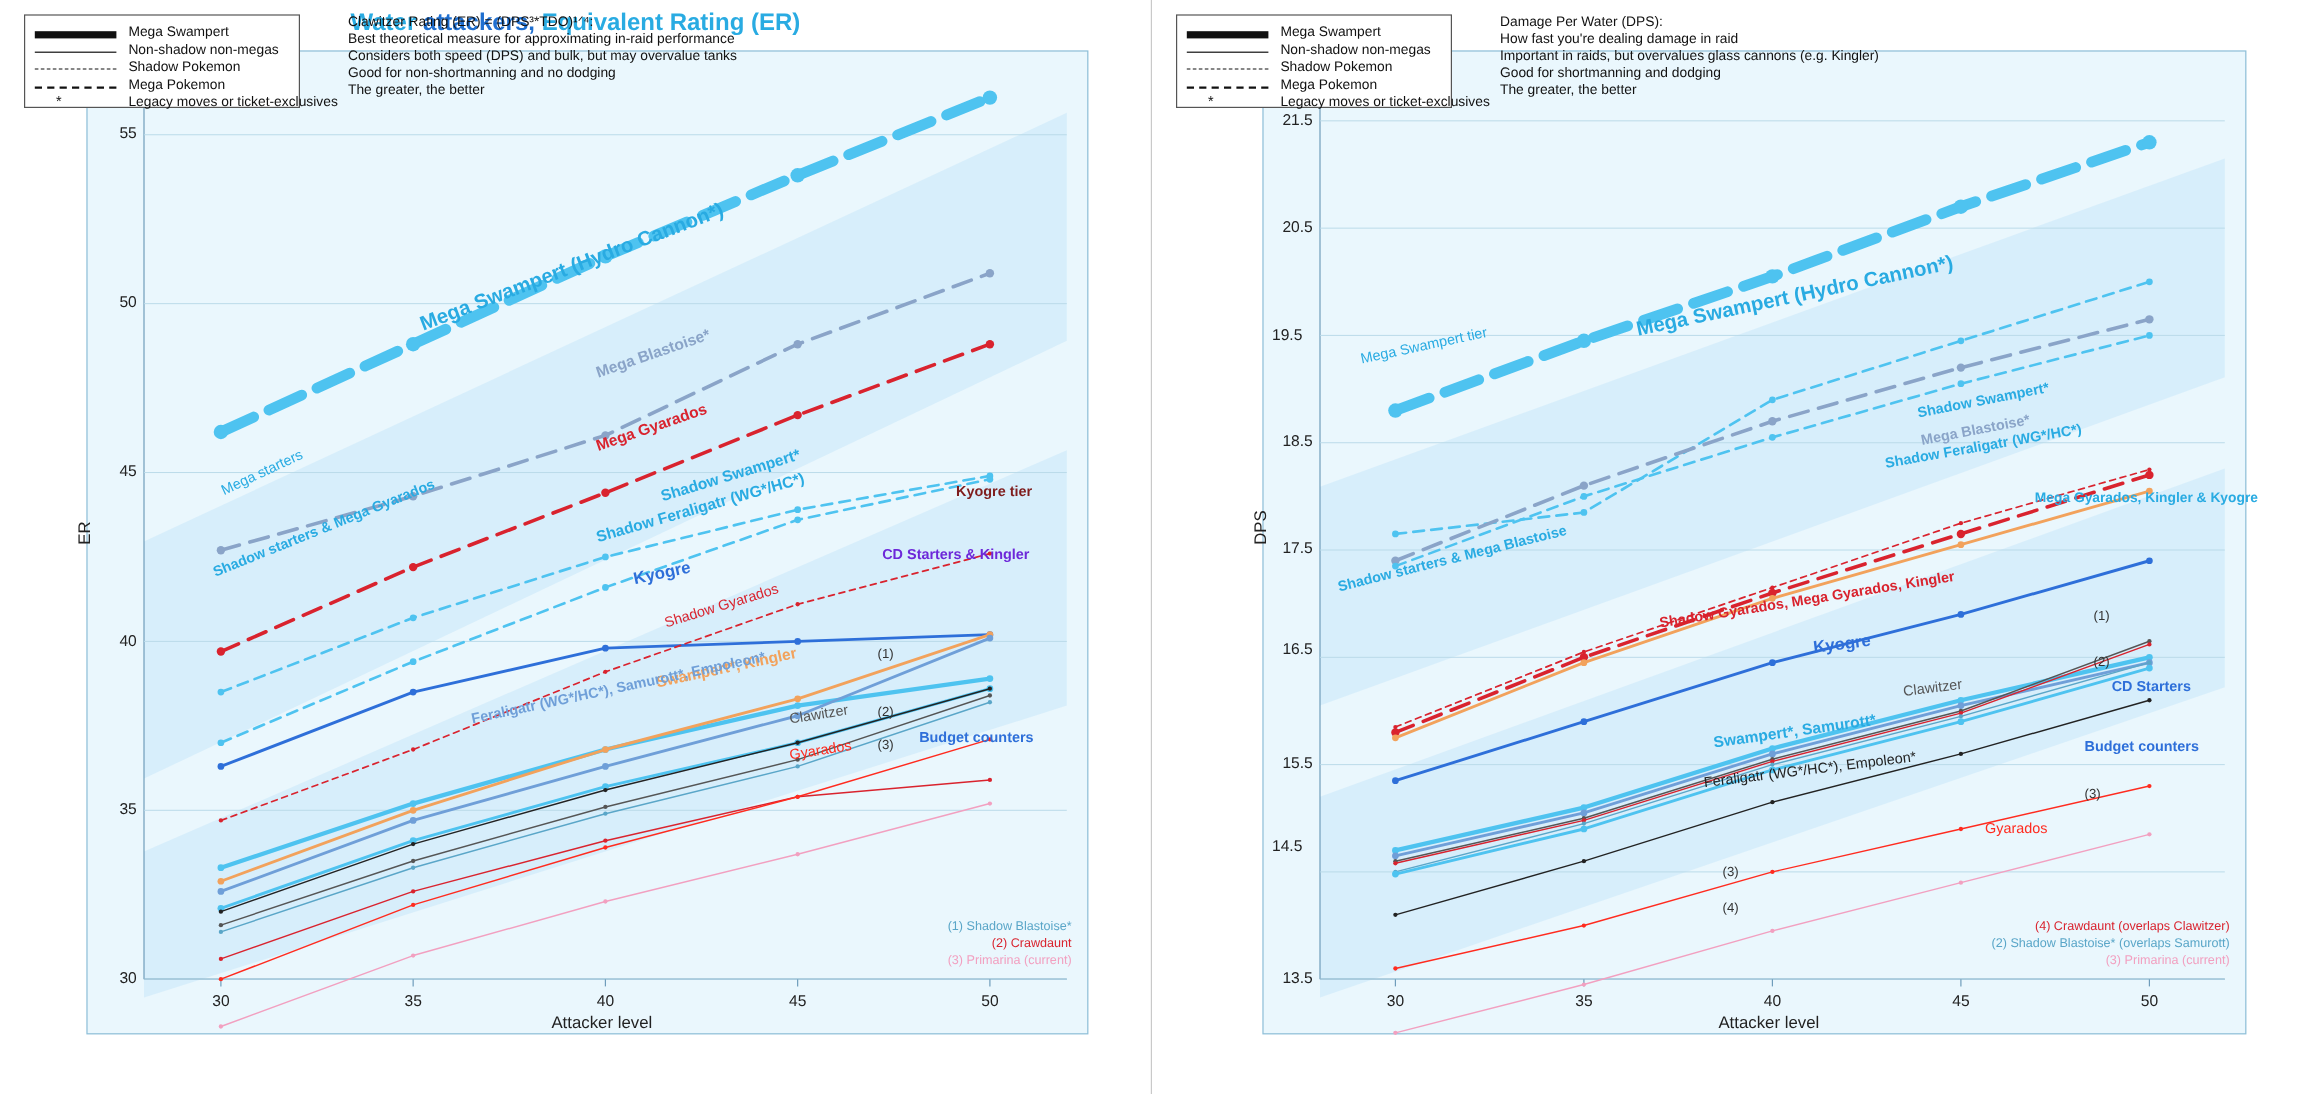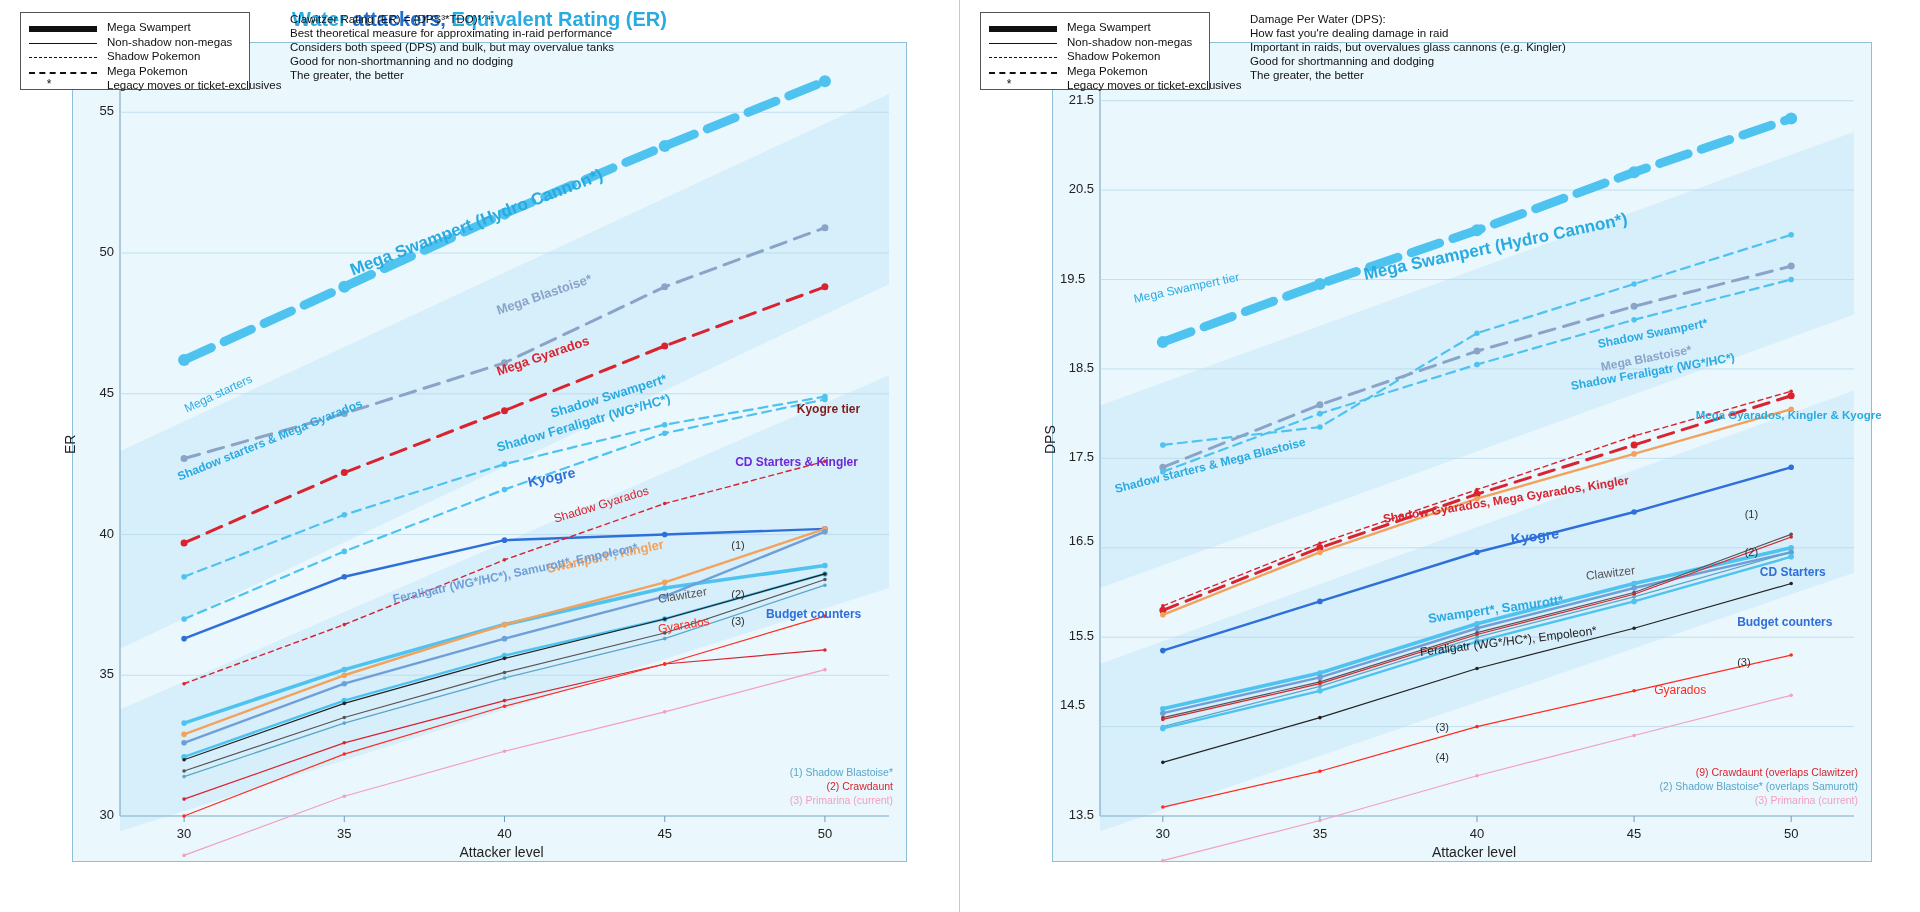--- a/index.html
+++ b/index.html
@@ -421,21 +421,21 @@
         <div class="anno" style="color: rgb(41, 171, 226); font-size: 13px; left: 375.99px; top: 568.8px; transform: rotate(-8deg); transform-origin: left center;">Swampert*, Samurott*</div>
         <div class="anno plain" style="color: rgb(34, 34, 34); font-size: 12px; left: 368.45px; top: 603px; transform: rotate(-7deg); transform-origin: left center;">Feraligatr (WG*/HC*), Empoleon*</div>
         <div class="anno plain" style="color: rgb(255, 43, 31); font-size: 12px; left: 602.19px; top: 641px; transform: rotate(0deg); transform-origin: left center;">Gyarados</div>
         <div class="anno" style="color: rgb(46, 111, 217); font-size: 12px; left: 707.75px; top: 523.2px; transform: rotate(0deg); transform-origin: left center;">CD Starters</div>
         <div class="anno" style="color: rgb(46, 111, 217); font-size: 12px; left: 685.13px; top: 572.6px; transform: rotate(0deg); transform-origin: left center;">Budget counters</div>
         <div class="anno plain" style="color: rgb(51, 51, 51); font-size: 11px; left: 692.67px; top: 466.2px; transform: rotate(0deg); transform-origin: left center;">(1)</div>
         <div class="anno plain" style="color: rgb(51, 51, 51); font-size: 11px; left: 692.67px; top: 504.2px; transform: rotate(0deg); transform-origin: left center;">(2)</div>
         <div class="anno plain" style="color: rgb(51, 51, 51); font-size: 11px; left: 685.13px; top: 614.4px; transform: rotate(0deg); transform-origin: left center;">(3)</div>
         <div class="anno plain" style="color: rgb(51, 51, 51); font-size: 11px; left: 383.53px; top: 679px; transform: rotate(0deg); transform-origin: left center;">(3)</div>
         <div class="anno plain" style="color: rgb(51, 51, 51); font-size: 11px; left: 383.53px; top: 709.4px; transform: rotate(0deg); transform-origin: left center;">(4)</div>
-        <div class="foot" style="color: rgb(217, 35, 46); right: 14px; top: 724px; text-align: right;">(9) Crawdaunt (overlaps Clawitzer)</div>
+        <div class="foot" style="color: rgb(217, 35, 46); right: 14px; top: 724px; text-align: right;">(4) Crawdaunt (overlaps Clawitzer)</div>
         <div class="foot" style="color: rgb(90, 166, 200); right: 14px; top: 738px; text-align: right; margin-left: 48px;">(2) Shadow Blastoise* (overlaps Samurott)</div>
         <div class="foot" style="color: rgb(242, 160, 192); right: 14px; top: 752px; text-align: right;">(3) Primarina (current)</div>
       </div>
     <div class="legendbox" id="legend-dps">
         <div class="legend-row" style="top: 9px;">
           <div class="legend-samp" style="border-top: 6px solid rgb(17, 17, 17); top: 4px;"></div>
           <span class="lbl">Mega Swampert</span>
         </div>
         <div class="legend-row" style="top: 23.5px;">
           <div class="legend-samp" style="border-top: 1.5px solid rgb(17, 17, 17);"></div>

